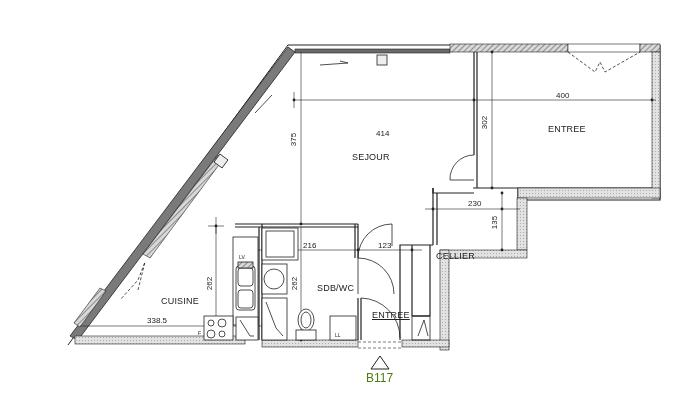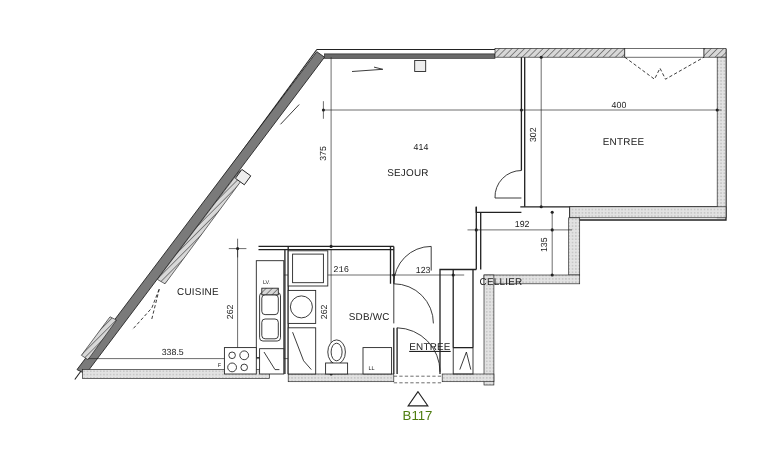--- a/index.html
+++ b/index.html
@@ -183,31 +183,31 @@
     <rect x="412" y="316" width="18" height="24"></rect>
     <polyline points="418,336 424,320 428,336"></polyline>
   </g>
 
   <polygon points="380,356 371,369 389,369" fill="none" stroke="#222" stroke-width="1"></polygon>
 </svg>
 
 <div class="lbl" style="left:352px;top:108px;margin-top:44px;">SEJOUR</div>
 <div class="lbl" style="left:548px;top:124px;">ENTREE</div>
 <div class="lbl" style="left:436px;top:223px;margin-top:28px;">CELLIER</div>
-<div class="lbl" style="left:161px;top:260px;">CUISINE</div>
+<div class="lbl" style="left:161px;top:296px;">CUISINE</div>
 <div class="lbl" style="left:317px;top:283px;">SDB/WC</div>
 <div class="lbl" style="left:372px;top:310px;text-decoration:underline;">ENTREE</div>
 
 <div class="dim" style="left:376px;top:89px;margin-top:40px;">414</div>
 <div class="dim" style="left:556px;top:91px;">400</div>
 <div class="dim vert" style="left:287px;top:135px;">375</div>
 <div class="dim vert" style="left:478px;top:118px;">302</div>
-<div class="dim" style="left:468px;top:199px;">192</div>
+<div class="dim" style="left:468px;top:199px;">230</div>
 <div class="dim vert" style="left:488px;top:218px;">135</div>
-<div class="dim" style="left:303px;top:241px;font-family:Liberation Mono, monospace;">216</div>
+<div class="dim" style="left:303px;top:241px;">216</div>
 <div class="dim" style="left:378px;top:241px;">123</div>
 <div class="dim vert" style="left:203px;top:279px;">262</div>
 <div class="dim vert" style="left:288px;top:279px;">262</div>
 <div class="dim" style="left:147px;top:316px;">338.5</div>
 
 <div class="tiny" style="left:239px;top:254px;">LV.</div>
 <div class="tiny" style="left:335px;top:332px;">LL</div>
 <div class="tiny" style="left:198px;top:330px;">F</div>
 
 <div class="ref" style="left:366px;top:371px;">B117</div>

